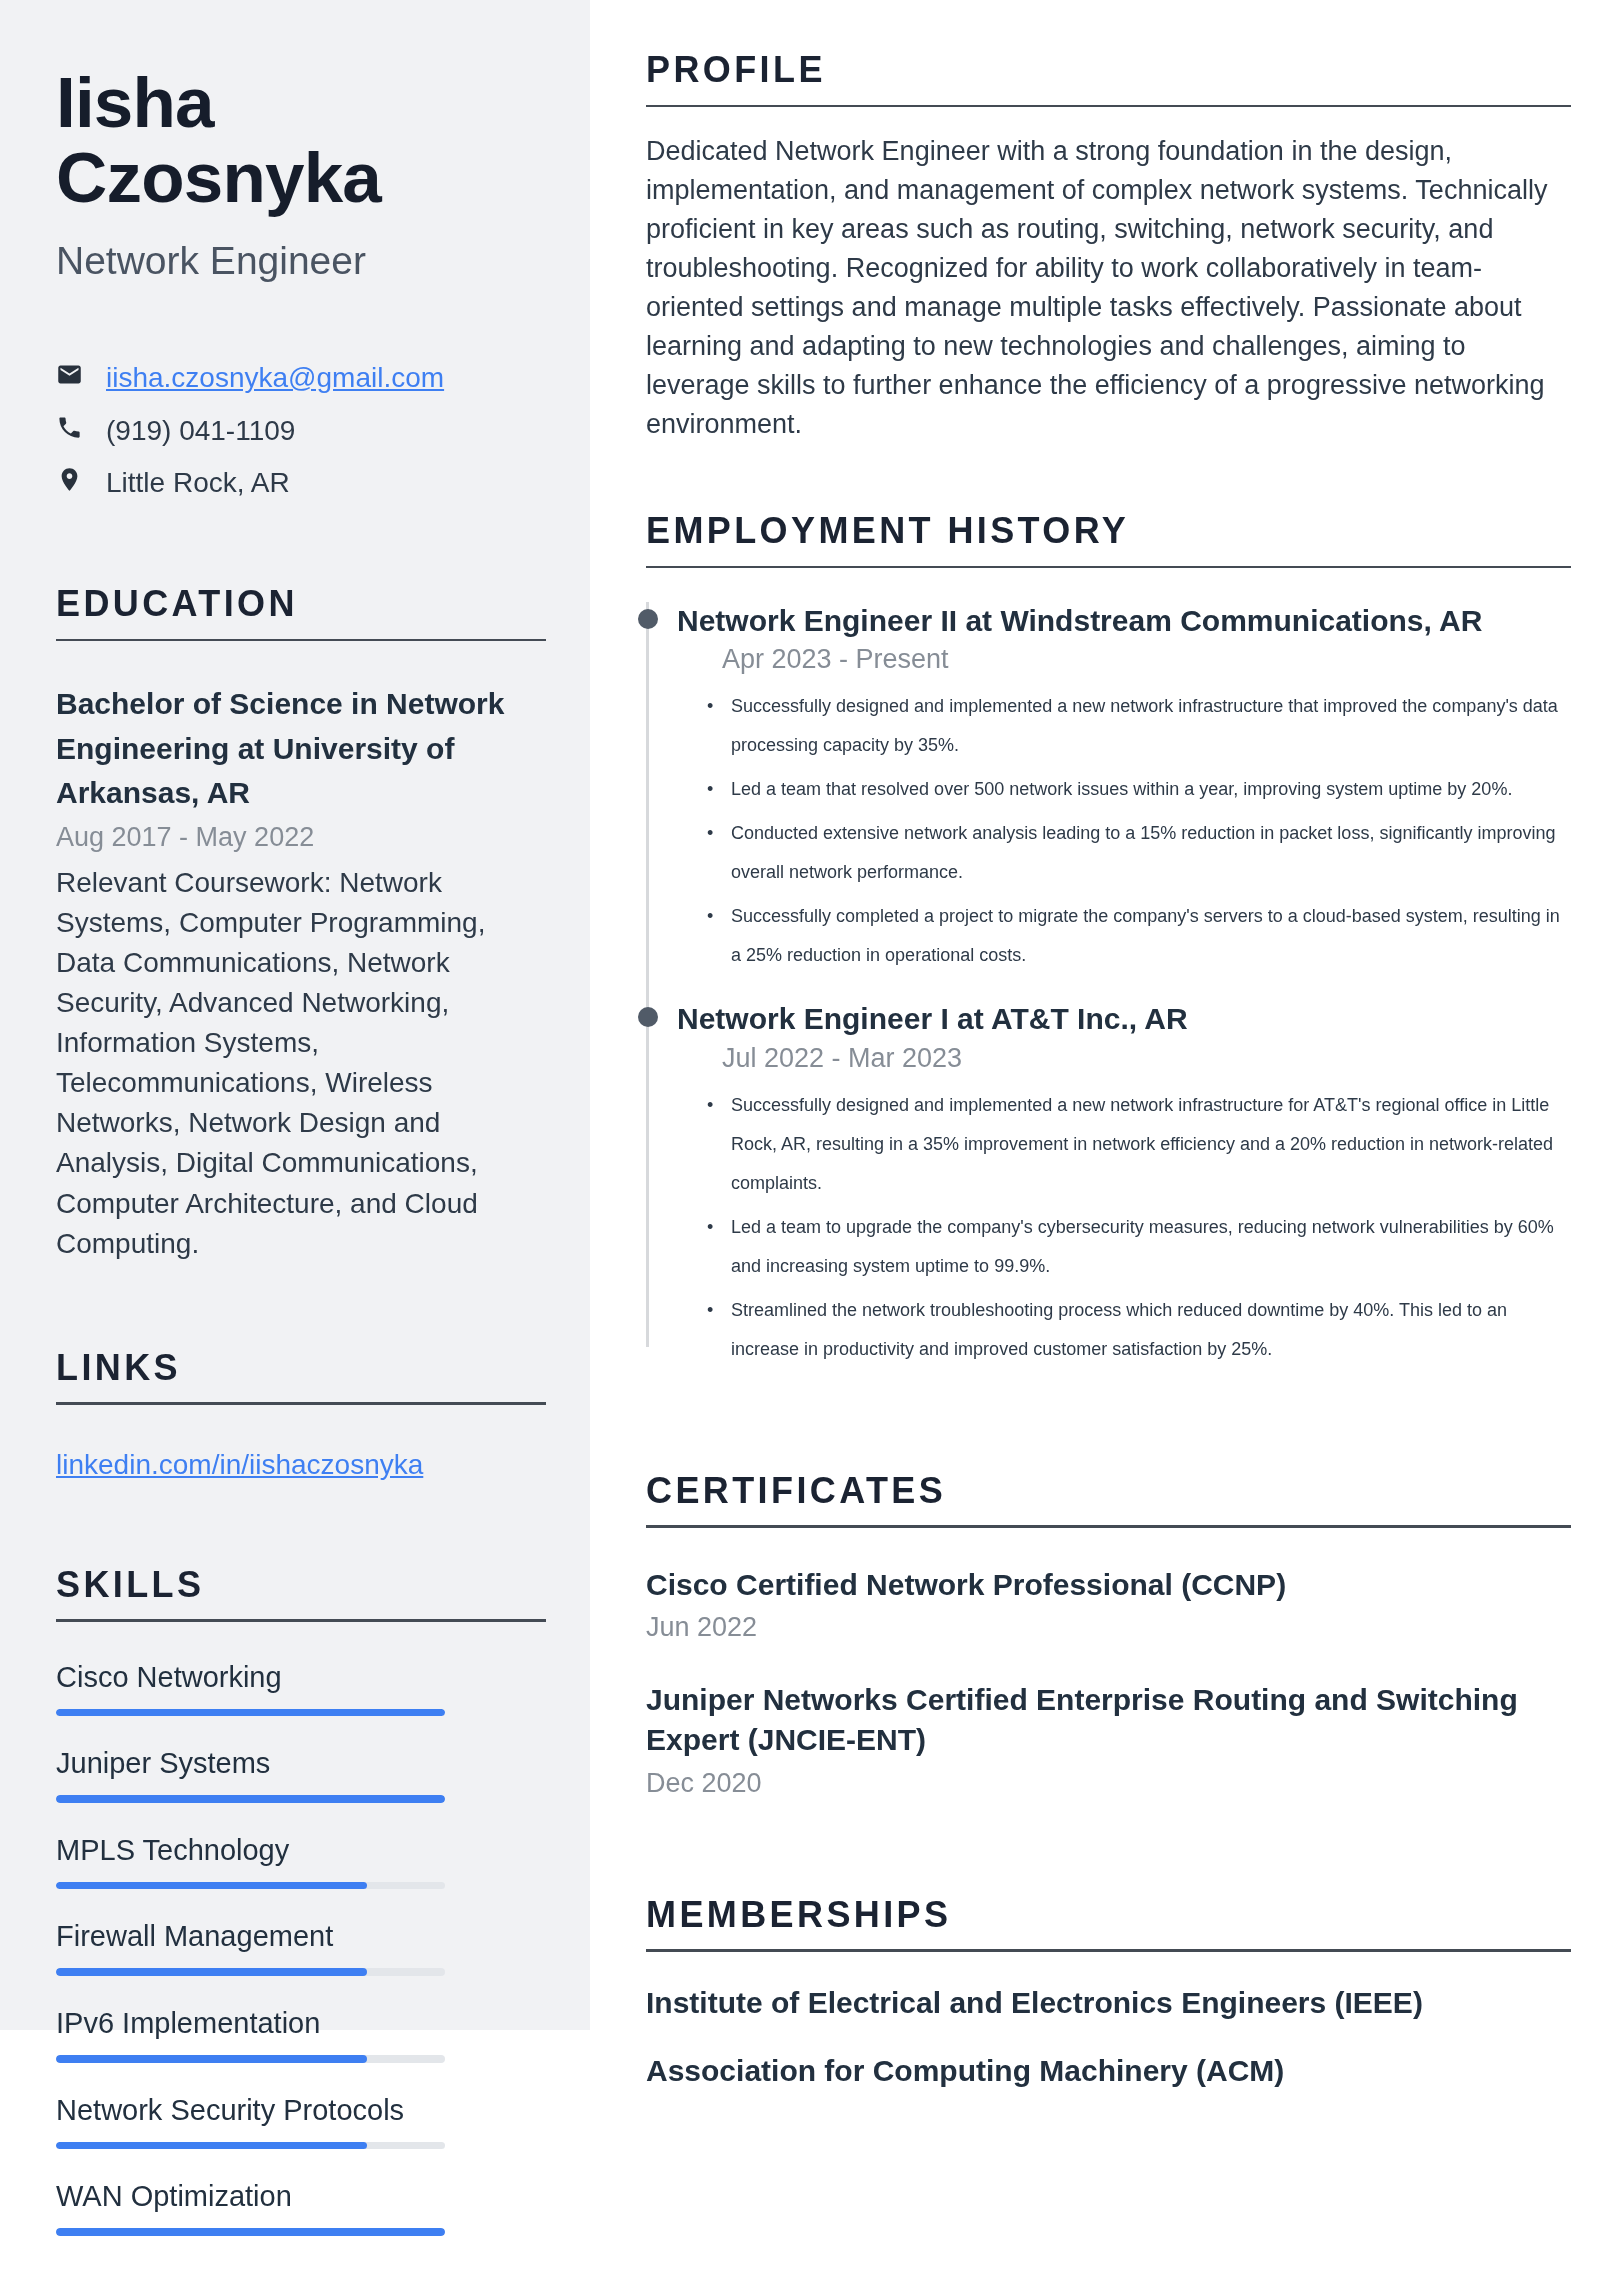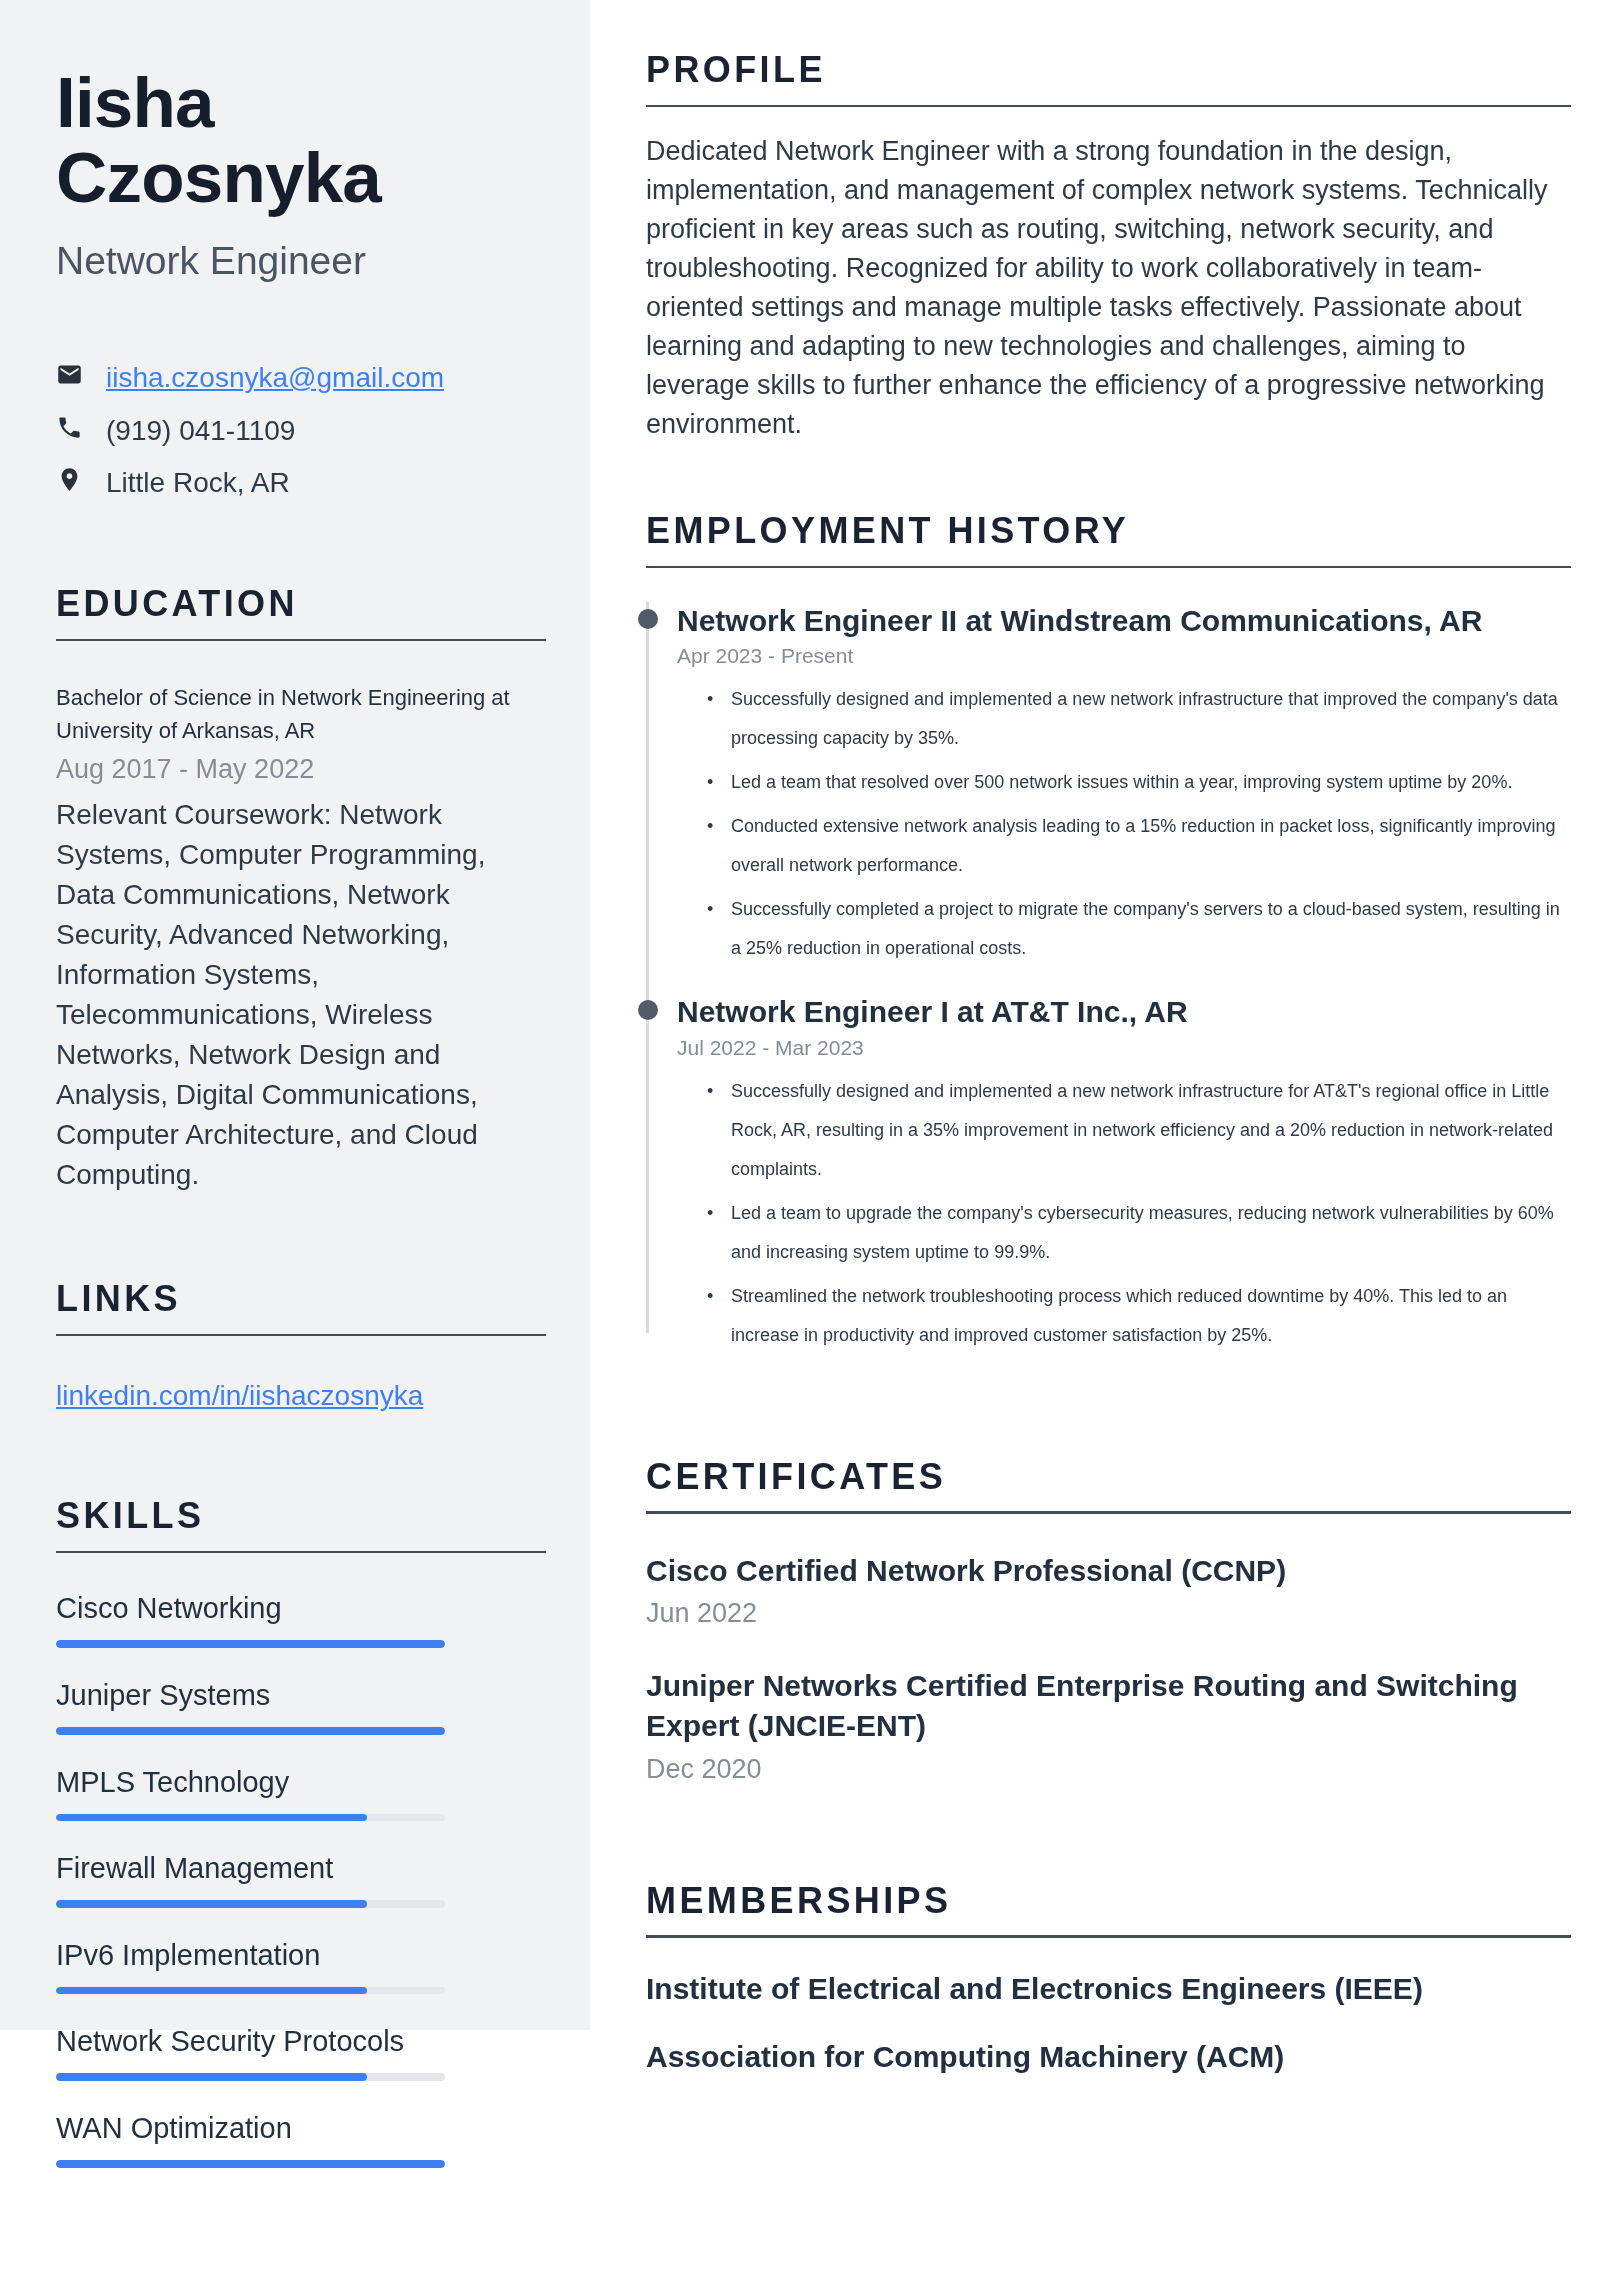--- a/index.html
+++ b/index.html
@@ -22,21 +22,21 @@
   .contact { margin-top:78px; }
   .contact-row { display:flex; align-items:center; gap:23px; margin-bottom:18.6px; font-size:28px; }
   .contact-row svg { flex:0 0 auto; }
   a.link { color:#3e7ff2; text-decoration:underline; }
   .plain { color:#2e3a48; }
 
   .section { margin-top:83px; }
   .sec-heading { font-size:36px; font-weight:bold; letter-spacing:3.4px; color:#1b2332; }
   .rule { height:2.5px; background:#444b54; margin-top:13.5px; }
 
-  .edu-degree { font-size:22px; font-weight:normal; color:#22303f; line-height:1.48; margin-top:41px; }
+  .edu-degree { font-size:30px; font-weight:bold; color:#22303f; line-height:1.48; margin-top:41px; }
   .date { font-size:27px; color:#868d96; margin-top:6.8px; }
   .edu-desc { font-size:28px; line-height:1.43; margin-top:10px; color:#2e3a48; }
 
   .links-body { margin-top:44px; font-size:28px; }
 
   .skills-body { margin-top:39px; }
   .skill { margin-bottom:31px; }
   .skill-label { font-size:29px; color:#22303f; margin-bottom:15px; }
   .bar-track { width:389px; height:7.6px; border-radius:4.2px; background:#e3e6ea; overflow:hidden; }
   .bar-fill { height:7.6px; border-radius:4.2px; background:#3e7ff2; }
@@ -45,21 +45,21 @@
   .main { flex:1 1 auto; padding:49px 53px 34px 56px; }
   .m-section { }
   .m-body { font-size:27px; line-height:39px; color:#2e3a48; margin-top:25px; }
 
   .employment { margin-top:66px; }
   .jobs { position:relative; margin-top:13.5px; }
   .timeline-line { position:absolute; left:0; top:20px; bottom:22px; width:2.5px; background:#d7d9dc; }
   .job { position:relative; padding-left:31px; padding-top:20px; }
   .job-dot { position:absolute; left:-8.5px; top:27px; width:20px; height:20px; border-radius:50%; background:#515b68; }
   .job-title { font-size:30px; font-weight:bold; color:#22303f; line-height:1.25; }
-  .job-date { font-size:21px; color:#868d96; margin-top:5px; }
+  .job-date { font-size:27px; color:#868d96; margin-top:5px;margin-left:45px; }
   .job ul { list-style:none; margin-top:12px; padding-left:30px; }
   .job li { position:relative; padding-left:24px; font-size:18px; line-height:39px; margin-bottom:5px; color:#2e3a48; }
   .job li::before { content:"•"; position:absolute; left:0; top:0; color:#2e3a48; }
 
   .certificates { margin-top:101px; }
   .cert-item { margin-top:37px; }
   .cert-title { font-size:30px; font-weight:bold; color:#22303f; line-height:1.35; }
   .memberships { margin-top:95px; }
   .mem-item { font-size:30px; font-weight:bold; color:#22303f; margin-top:34px; }
 </style>

